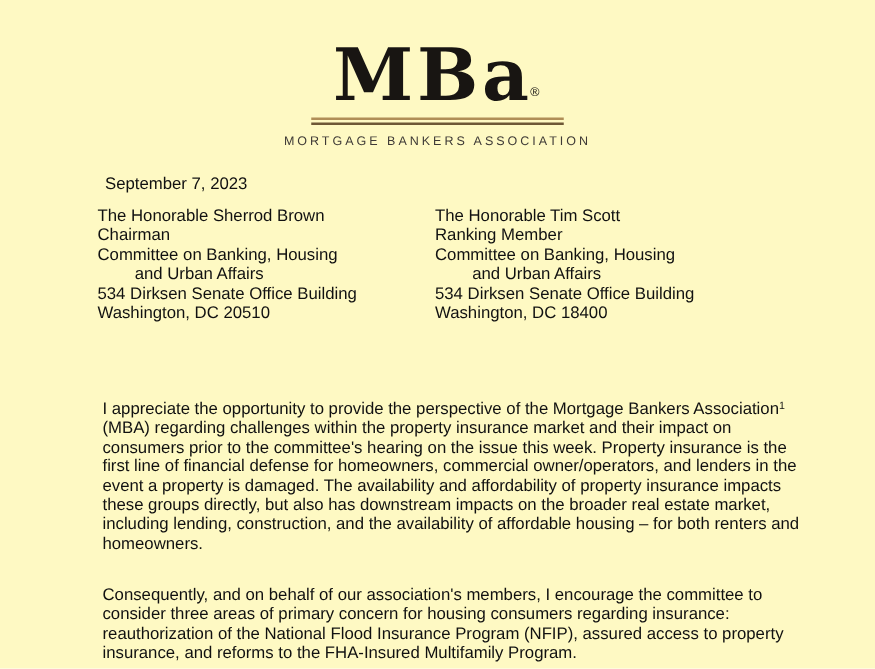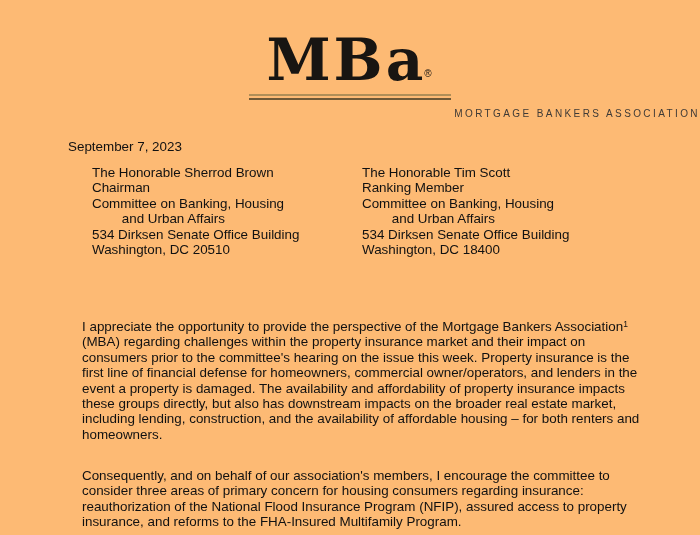--- a/index.html
+++ b/index.html
@@ -4,21 +4,21 @@
 <style>
   html, body {
     margin: 0;
     padding: 0;
     background: #ffffff;
   }
   .page {
     position: relative;
     width: 700px;
     height: 535px;
-    background: #fdba74;
+    background: #fef9c3;
     overflow: hidden;
     font-family: "Liberation Sans", sans-serif;
     font-size: 13.4px;
     line-height: 15.4px;
     color: #111111;
   }
 
   
   .letterhead {
     position: absolute;
@@ -60,35 +60,33 @@
   }
   .rule-bottom {
     height: 2px;
     background: #6e5836;
   }
   .wordmark {
     font-size: 10px;
     letter-spacing: 2.4px;
     color: #3e3a36;
     white-space: nowrap;
-    text-align: right;
   }
 
   
   .pre { white-space: pre-wrap; }
 
   .date {
     position: absolute;
-    left: 68px;
+    left: 84px;
     top: 139px;
   }
   .addr {
     position: absolute;
     top: 165px;
-    margin-left: 14px;
   }
   .addr-left  { left: 78px;  }
   .addr-right { left: 348px; }
 
   .salutation {
     position: absolute;
     left: 78px;
     top: 284px;
   }
   .para {

